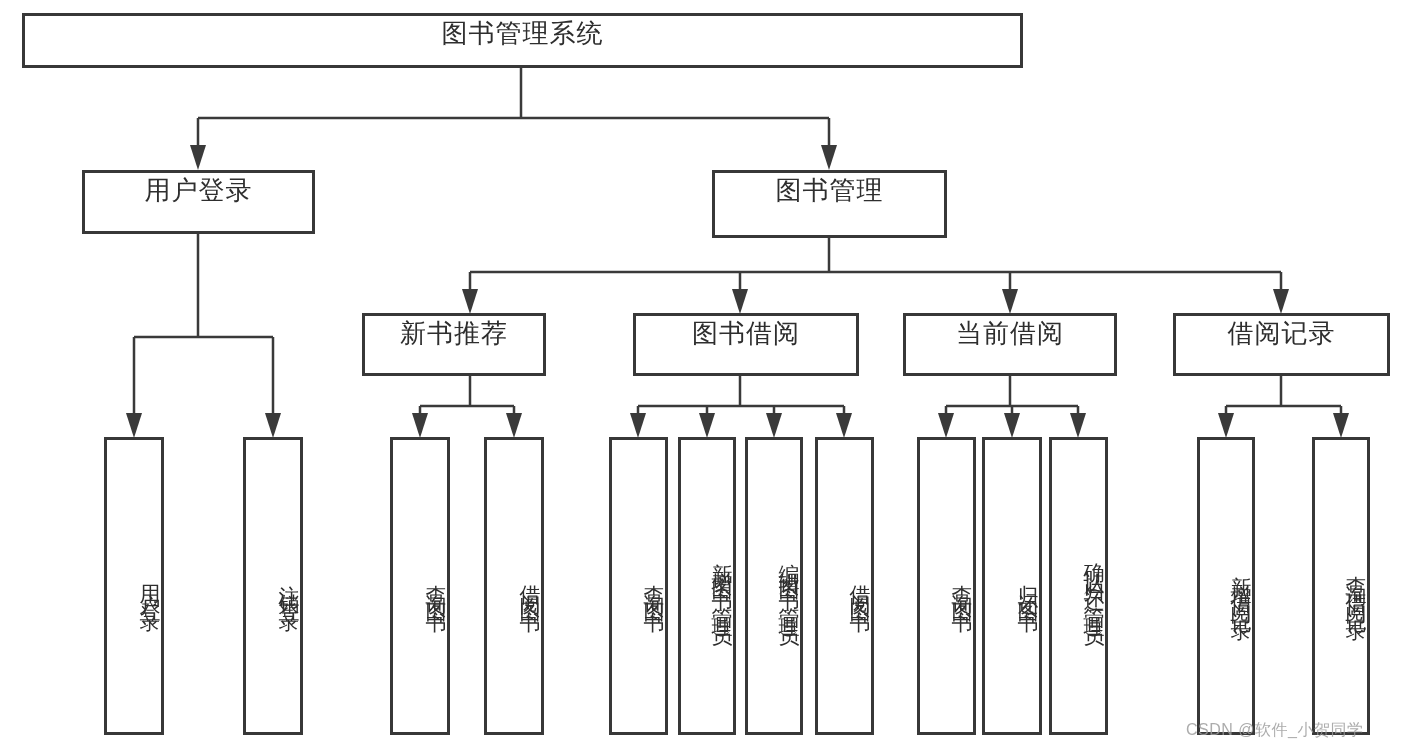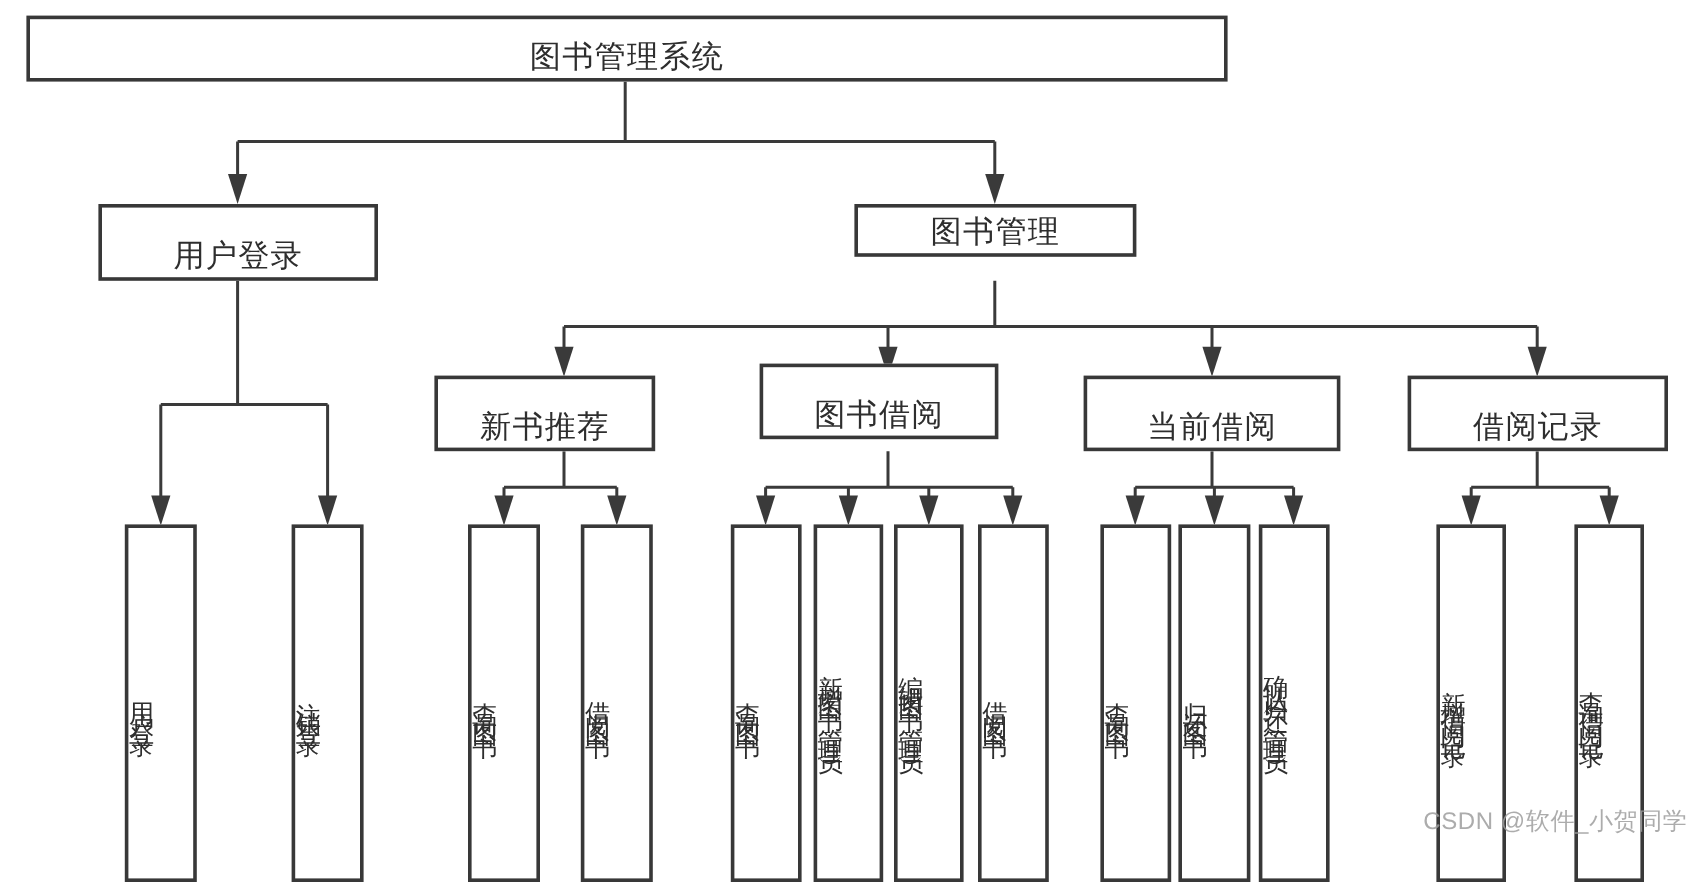--- a/index.html
+++ b/index.html
@@ -12,36 +12,36 @@
     overflow:hidden;
   }
   .wires { position:absolute; left:0; top:0; z-index:0; }
   .wires path { stroke:#3a3a3a; stroke-width:2.5; fill:none; }
   .wires polygon { fill:#3a3a3a; }
   .box, .vbox {
     position:absolute;
     background:#ffffff;
     border:3px solid #383838;
     color:#2e2e2e;
-    display:flex; align-items:flex-end; justify-content:center;
+    display:flex; align-items:flex-start; justify-content:center;
     z-index:1;
   }
   .box { font-size:26px; letter-spacing:1px; white-space:nowrap; }
   .vbox {
     writing-mode:vertical-rl;
     text-orientation:mixed;
     font-size:21px;
     letter-spacing:9px;
     line-height:1;
   }
   .watermark {
     position:absolute;
-    left:1186px; top:671px;
+    left:1186px; top:720px;
     z-index:3;
-    font-size:20px;
+    font-size:16px;
     color:rgba(158,158,158,0.85);
     white-space:nowrap;
     letter-spacing:0.5px;
   }
 </style>
 </head>
 <body>
 
 <div class="canvas">
 
@@ -81,28 +81,28 @@
     <polygon points="1333,413 1349,413 1341,438"></polygon>
   </svg>
 
   <div class="box" style="left:22px;top:13px;width:1001px;height:55px">
     <span>图书管理系统</span>
   </div>
 
   <div class="box" style="left:82px;top:170px;width:233px;height:64px">
     <span>用户登录</span>
   </div>
-  <div class="box" style="left:712px;top:170px;width:235px;height:44px">
+  <div class="box" style="left:712px;top:170px;width:235px;height:68px">
     <span>图书管理</span>
   </div>
 
   <div class="box" style="left:362px;top:313px;width:184px;height:63px">
     <span>新书推荐</span>
   </div>
-  <div class="box" style="left:633px;top:303px;width:199px;height:63px">
+  <div class="box" style="left:633px;top:313px;width:226px;height:63px">
     <span>图书借阅</span>
   </div>
   <div class="box" style="left:1173px;top:313px;width:217px;height:63px">
     <span>借阅记录</span>
   </div>
   <div class="box" style="left:903px;top:313px;width:214px;height:63px">
     <span>当前借阅</span>
   </div>
 
   <div class="vbox" style="left:104px;top:437px;width:60px;height:298px">

